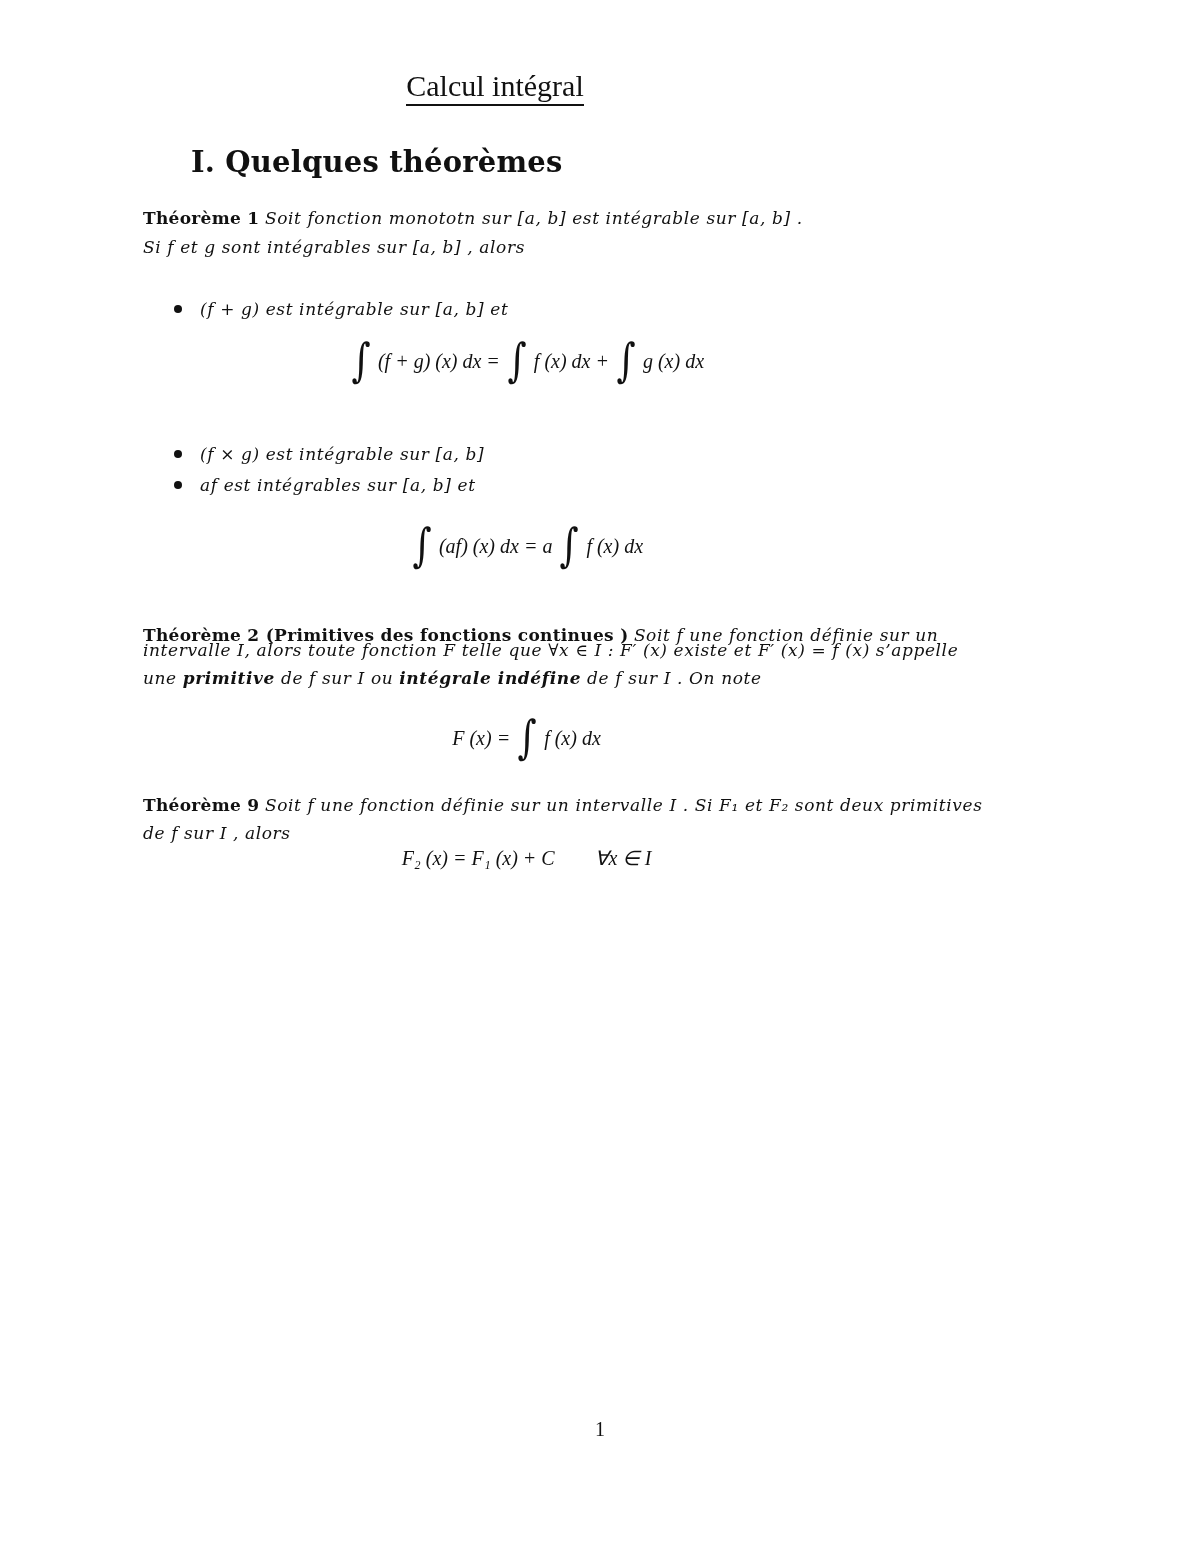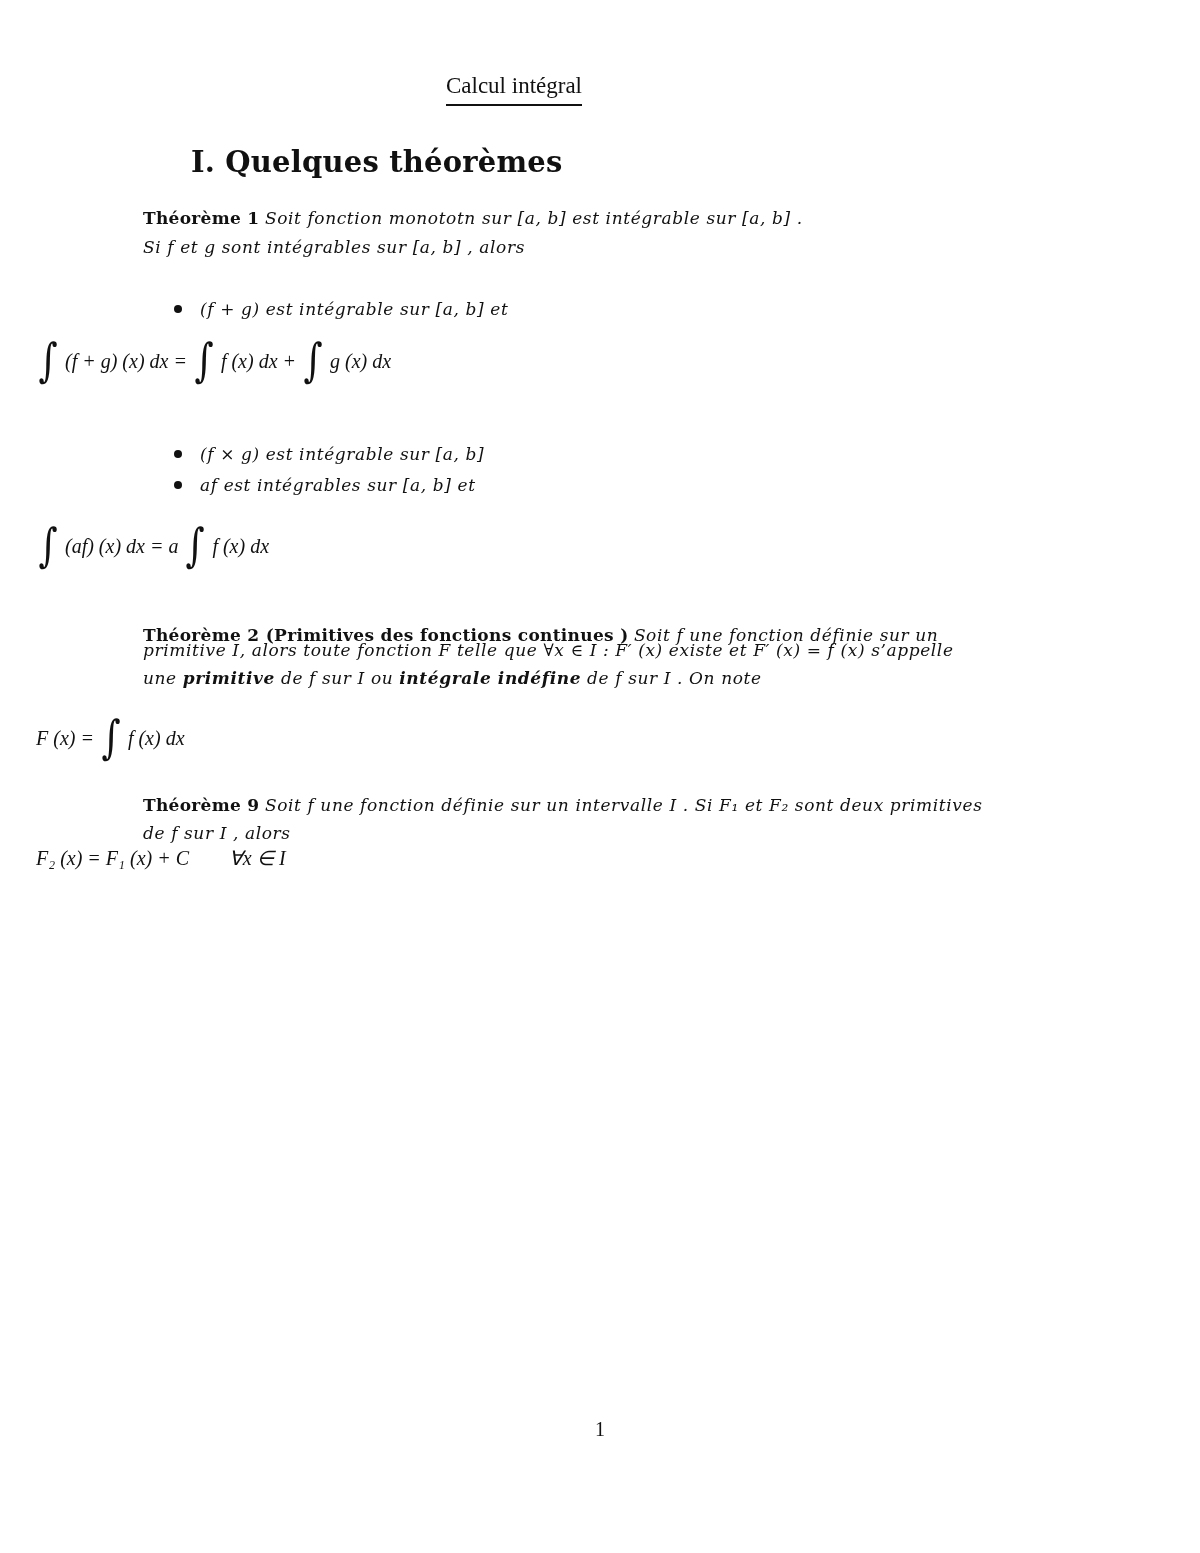--- a/index.html
+++ b/index.html
@@ -3,21 +3,21 @@
   <meta charset="utf-8">
   <style>
     html, body { margin: 0; padding: 0; background: #ffffff; }
     body {
       width: 1200px; height: 1553px; position: relative; overflow: hidden;
       font-family: "DejaVu Serif", "Liberation Serif", serif;
       color: #111111;
     }
     .page-title {
       position: absolute; left: 0; top: 66px; width: 990px; text-align: center;
-      font-family: "Liberation Serif", serif; font-size: 23px; line-height: 40px; margin-left: 19px;
+      font-family: "Liberation Serif", serif; font-size: 30px; line-height: 40px;
     }
     .page-title span {
       display: inline-block; border-bottom: 2px solid #111; padding-bottom: 0px; line-height: 36px;
     }
     .section-title {
       position: absolute; left: 143px; top: 142px;
       font-family: "DejaVu Serif", serif; font-weight: bold; font-size: 29px; line-height: 40px;
       letter-spacing: 0.2px;
       margin-left: 48px;
     }
@@ -26,22 +26,22 @@
       font-size: 17px; line-height: 28px;
     }
     .it { font-style: italic; font-family: "DejaVu Serif", serif; letter-spacing: 0.6px; }
     .bf { font-weight: bold; font-family: "DejaVu Serif", serif; letter-spacing: 0.3px; }
     .bi { font-weight: bold; font-style: italic; }
     .bullet {
       display: inline-block; width: 8px; height: 8px; border-radius: 50%; background: #111;
       margin-right: 18px; vertical-align: middle; position: relative; top: -2px;
     }
     .eq {
-      position: absolute; left: 0; width: 1053px; white-space: nowrap;
-      font-family: "Liberation Serif", serif; font-style: italic; font-size: 20px; padding-left: 36px;
+      position: absolute; left: 0; width: 1053px; text-align: center; white-space: nowrap;
+      font-family: "Liberation Serif", serif; font-style: italic; font-size: 20px;
     }
     .int {
       font-style: normal; font-size: 46px; display: inline-block; vertical-align: middle;
       line-height: 46px; position: relative; top: -3px; transform: scaleX(0.8);
       font-family: "DejaVu Serif", serif; font-weight: 200;
     }
     .page-number {
       position: absolute; left: 0; width: 1200px; top: 1418px; text-align: center;
       font-family: "Liberation Serif", serif; font-size: 20px;
     }
@@ -88,21 +88,21 @@
     <span class="int">∫</span>
     <span>(af) (x) dx = a</span>
     <span class="int">∫</span>
     <span>f (x) dx</span>
   </div>
 
   <div class="line" style="top:608px;margin-top:13px;">
     <span class="bf">Théorème 2 (Primitives des fonctions continues )</span>
     <span class="it">Soit f  une fonction définie sur un</span>
   </div>
-  <div class="line it" style="top:636px;">primitive I, alors toute fonction F  telle que ∀x ∈ I : F′ (x)  existe et F′ (x) = f (x)  s’appelle</div>
+  <div class="line it" style="top:636px;">intervalle I, alors toute fonction F  telle que ∀x ∈ I : F′ (x)  existe et F′ (x) = f (x)  s’appelle</div>
   <div class="line it" style="top:664px;">
     <span>une </span><span class="bi">primitive</span><span> de f  sur I  ou </span><span class="bi">intégrale indéfine</span><span> de f  sur I . On note</span>
   </div>
 
   <div class="eq" style="top:717px;">
     <span>F (x) =</span>
     <span class="int">∫</span>
     <span>f (x) dx</span>
   </div>
 

